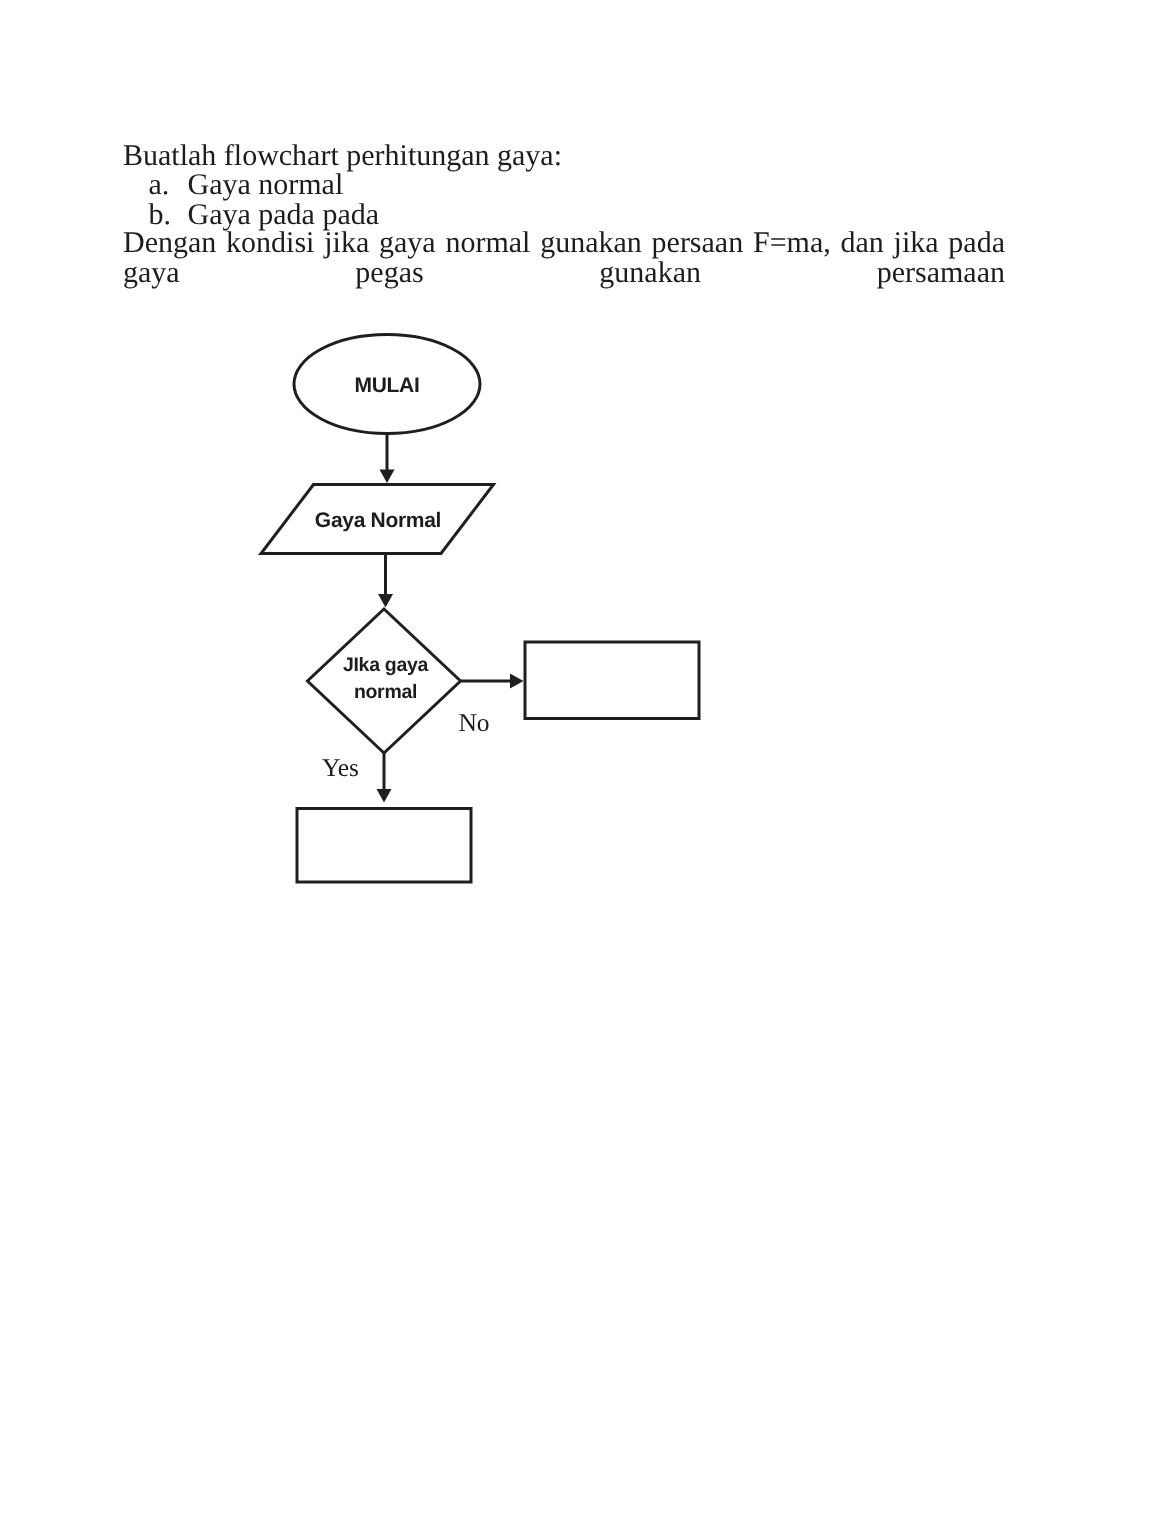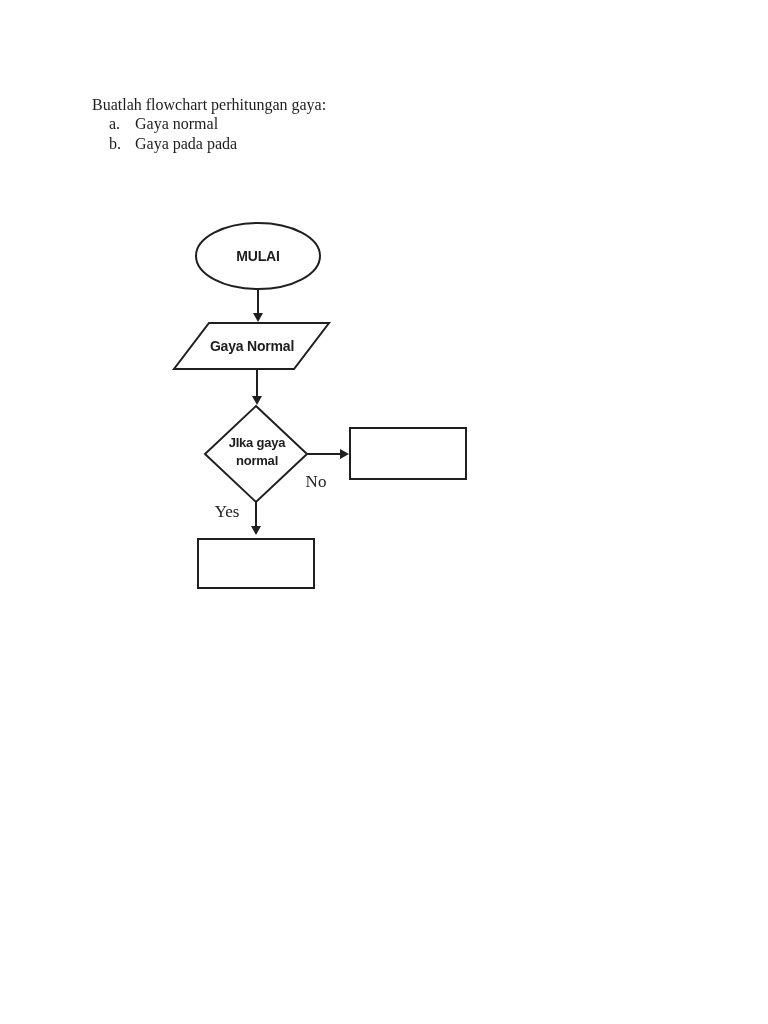--- a/index.html
+++ b/index.html
@@ -16,24 +16,24 @@
     color: #1d1d1d;
   }
   .page {
     position: absolute;
     left: 0; top: 0;
     width: 768px; height: 1024px;
     background: #ffffff;
   }
   .doc-text {
     position: absolute;
-    left: 92px;
+    left: 82px;
     top: 95px;
     width: 588px;
-    font-size: 16px;
+    font-size: 20px;
     line-height: 19.4px;
     color: #1d1d1d;
   }
   .doc-text p {
     margin: 0;
     padding: 0;
   }
   .list-row {
     display: flex;
     padding-left: 17px;
@@ -95,20 +95,21 @@
     <div class="list-row">
       <span class="list-marker">a.</span>
       <span>Gaya normal</span>
     </div>
 
     <div class="list-row">
       <span class="list-marker">b.</span>
       <span>Gaya pada pada</span>
     </div>
 
+    <p class="justified">Dengan kondisi jika gaya normal gunakan persaan F=ma, dan jika pada gaya pegas gunakan persamaan</p>
 
   </div>
 
   <svg class="flowchart-svg" viewBox="0 0 768 1024">
 
     <ellipse class="shape" cx="258" cy="256" rx="62" ry="33"></ellipse>
     <text class="node-label" x="258" y="261">MULAI</text>
 
     <line class="connector" x1="258" y1="289" x2="258" y2="314"></line>
     <polygon class="arrowhead" points="253,313 263,313 258,322"></polygon>

